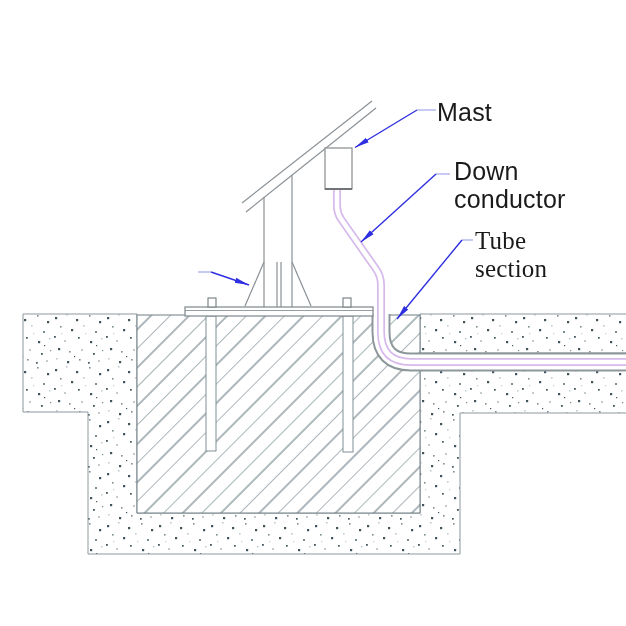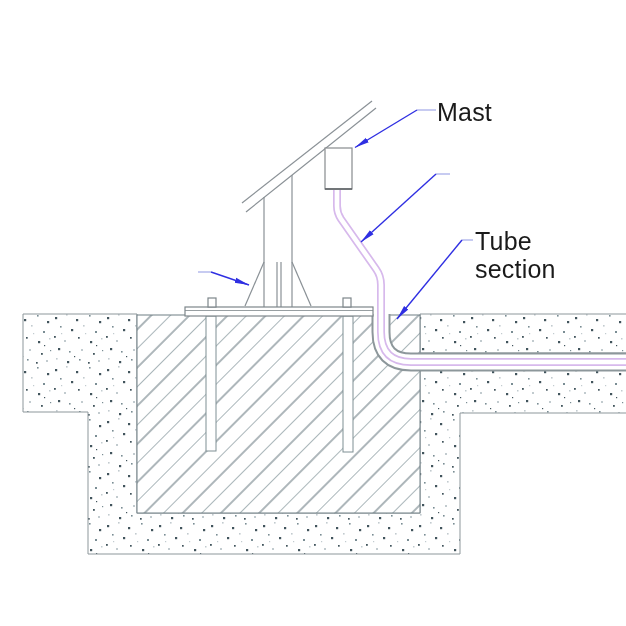--- a/index.html
+++ b/index.html
@@ -3,21 +3,21 @@
 <meta charset="utf-8">
 <style>
   html,body{margin:0;padding:0;background:#ffffff;}
   #stage{position:relative;width:626px;height:626px;background:#fff;overflow:hidden;
          font-family:"Liberation Sans", sans-serif;}
   #stage svg{position:absolute;left:0;top:0;}
   .label{position:absolute;color:#1a1a1a;font-size:25px;line-height:28px;
          letter-spacing:0.2px;white-space:normal;}
   .lbl-mast{left:437px;top:98px;width:70px;}
   .lbl-down{left:454px;top:157px;width:112px;}
-  .lbl-tube{left:475px;top:227px;width:92px;}
+  .lbl-tube{left:475px;top:227px;width:92px;font-family:Liberation Serif, serif;}
   .lbl-support{left:102px;top:253px;width:120px;}
 </style>
 </head>
 <body>
 
 <div id="stage">
 
 <svg width="626" height="626" viewBox="0 0 626 626">
   <defs>
     <pattern id="hatch" width="40" height="27" patternUnits="userSpaceOnUse" patternTransform="rotate(-45)">
@@ -108,15 +108,16 @@
   </g>
   <g stroke="#2f2fe2" stroke-width="1.4" fill="none">
     <line x1="417" y1="110" x2="355" y2="147.5" marker-end="url(#ah)"></line>
     <line x1="436" y1="174" x2="361" y2="242" marker-end="url(#ah)"></line>
     <line x1="462" y1="240" x2="397" y2="319" marker-end="url(#ah)"></line>
     <line x1="211" y1="272" x2="249" y2="285" marker-end="url(#ah)"></line>
   </g>
 </svg>
 
 <div class="label lbl-mast">Mast</div>
+<div class="label lbl-down">Down conductor</div>
 <div class="label lbl-tube">Tube section</div>
 
 </div>
 
 </body></html>

